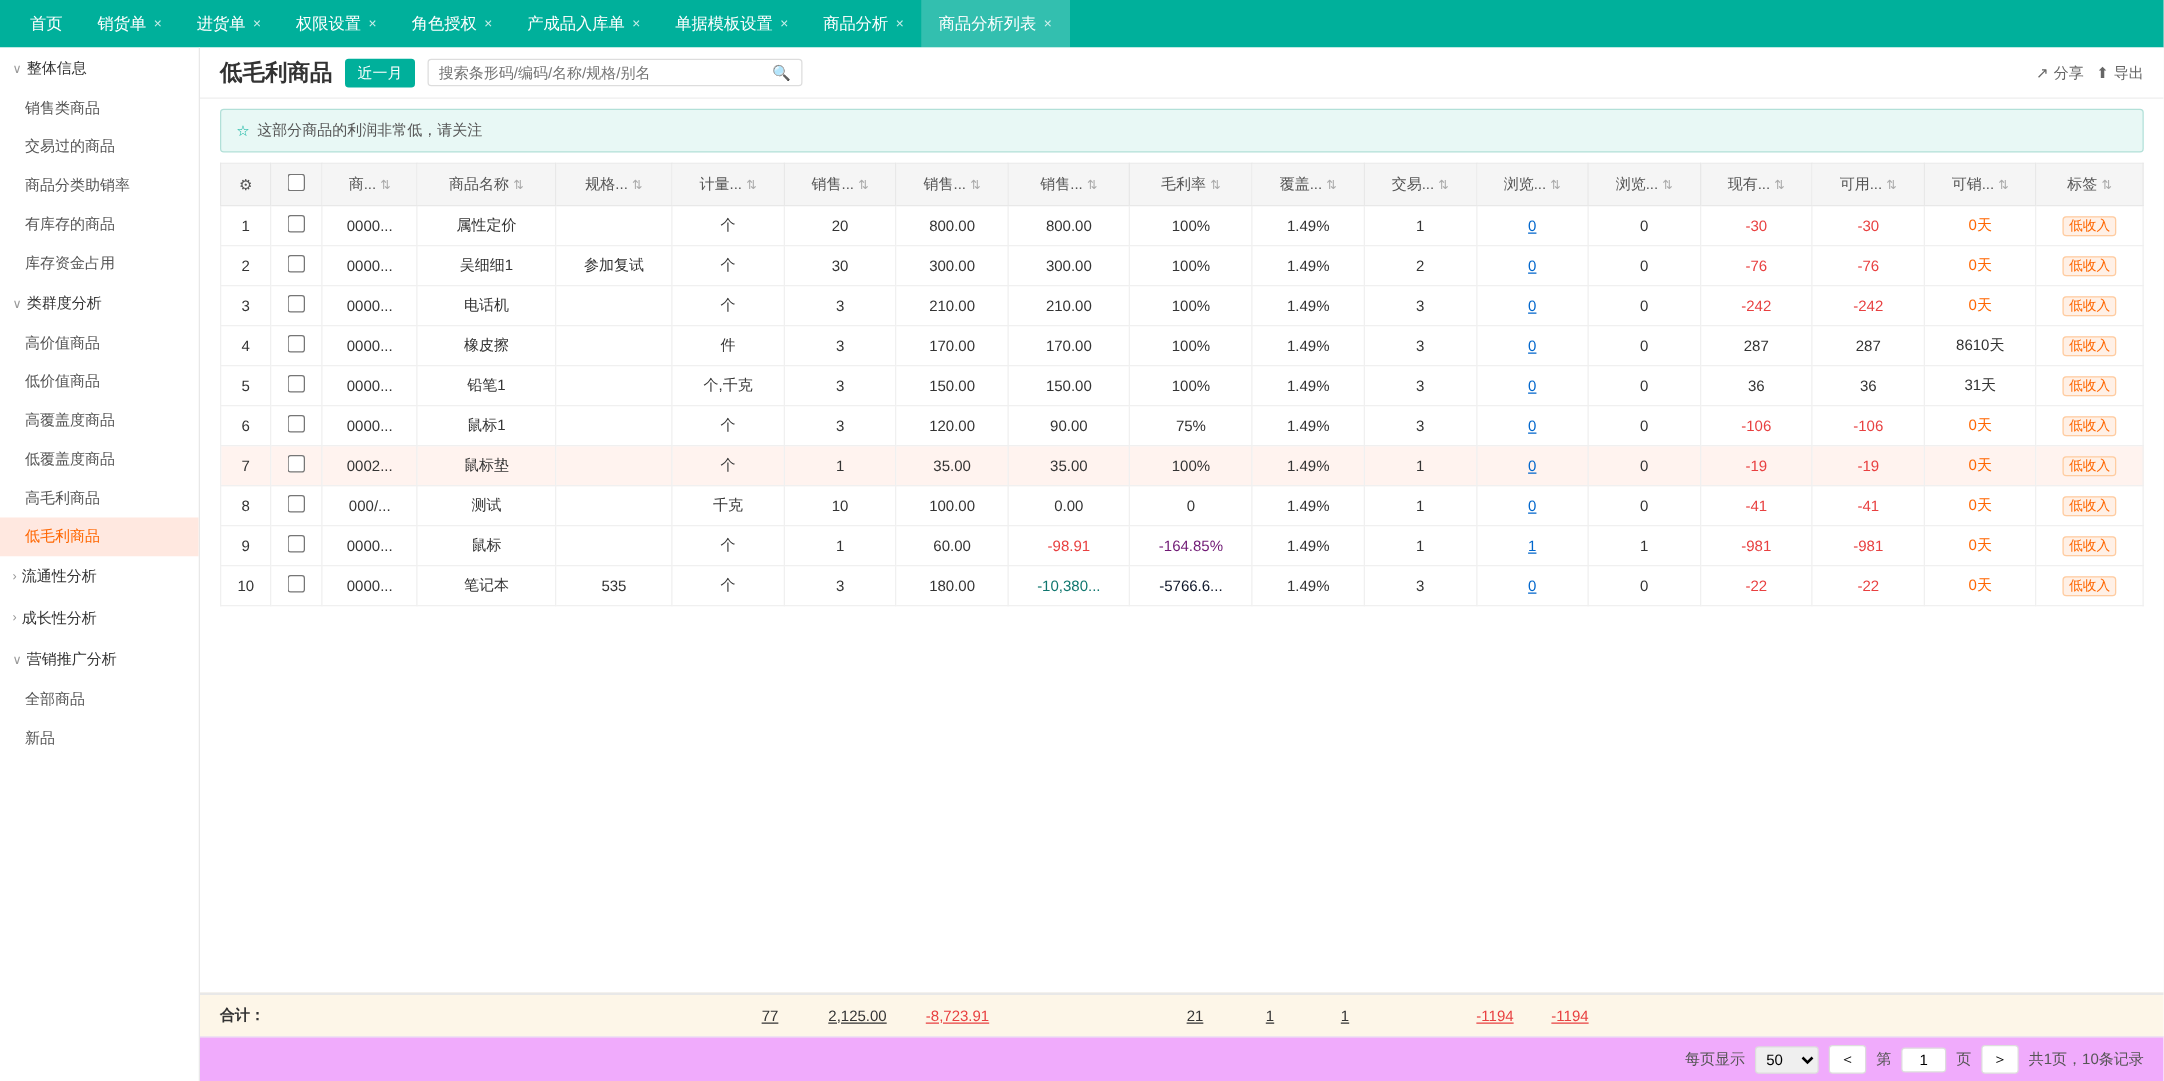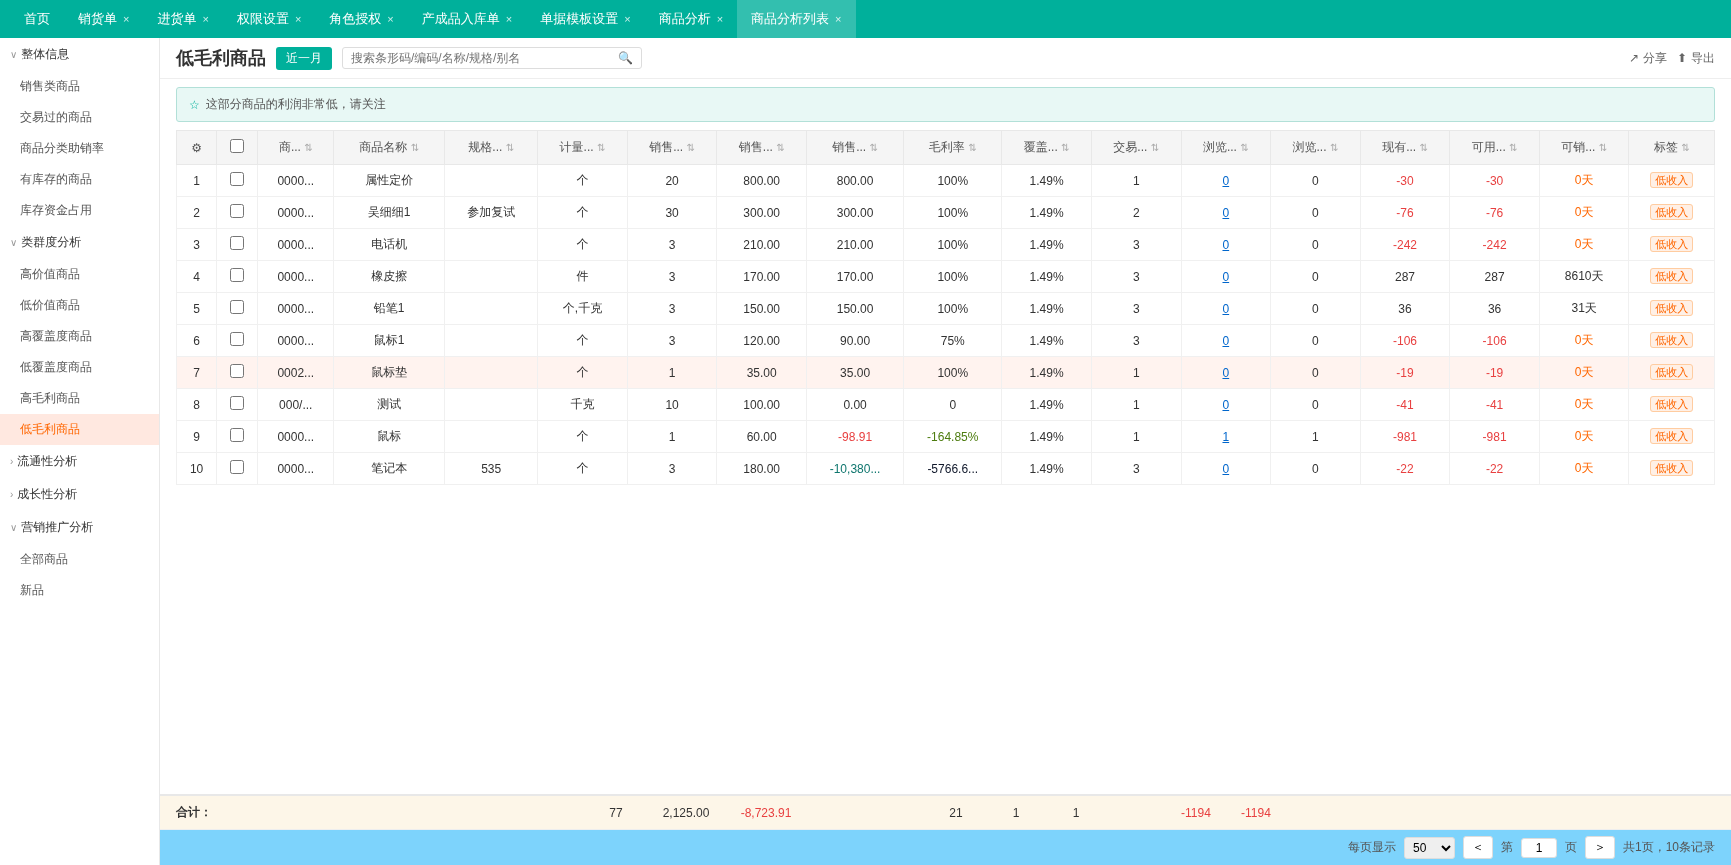--- a/index.html
+++ b/index.html
@@ -193,30 +193,31 @@
     }
     .footer-label { color: #333; font-weight: bold; margin-right: 20px; }
     .footer-cells {
       display: flex;
       gap: 0;
     }
     .footer-cell {
       min-width: 80px;
       text-align: center;
       padding: 0 6px;
+      text-decoration: underline;
     }
 
     
     .pagination-bar {
       display: flex;
       align-items: center;
       justify-content: flex-end;
       padding: 6px 16px;
       border-top: 1px solid #eee;
-      background: #7dd3fc;
+      background: #f0abfc;
       gap: 8px;
       font-size: 12px;
       color: #555;
     }
     .pagination-bar select {
       border: 1px solid #ddd;
       border-radius: 3px;
       padding: 2px 4px;
       font-size: 12px;
     }
@@ -494,21 +495,21 @@
               <tr>
                 <td>9</td>
                 <td><input type="checkbox" class="cb" style=""></td>
                 <td>0000...</td>
                 <td>鼠标</td>
                 <td></td>
                 <td>个</td>
                 <td>1</td>
                 <td>60.00</td>
                 <td style="color: rgb(232, 64, 64); margin-left: 37px;">-98.91</td>
-                <td style="color: #4d7c0f;">-164.85%</td>
+                <td style="color: #701a75;">-164.85%</td>
                 <td>1.49%</td>
                 <td>1</td>
                 <td><span class="underline" style="color:#0066cc;">1</span></td>
                 <td>1</td>
                 <td style="color: rgb(232, 64, 64);">-981</td>
                 <td style="color: rgb(232, 64, 64);">-981</td>
                 <td style="color: rgb(255, 102, 0);">0天</td>
                 <td><span class="tag-low-income">低收入</span></td>
               </tr>
               <tr>

